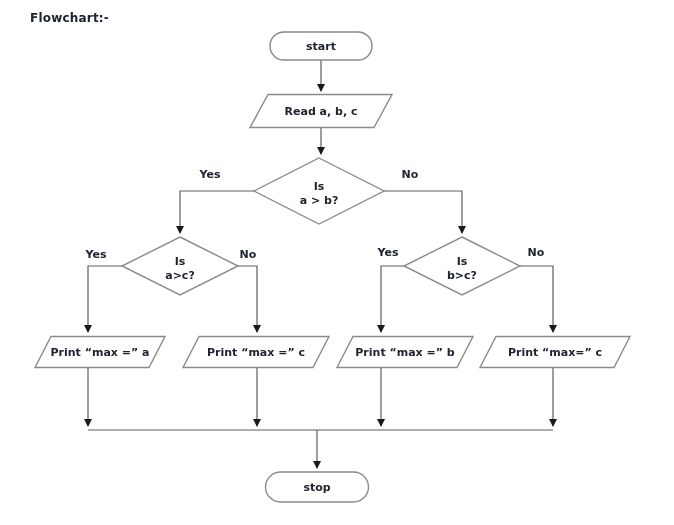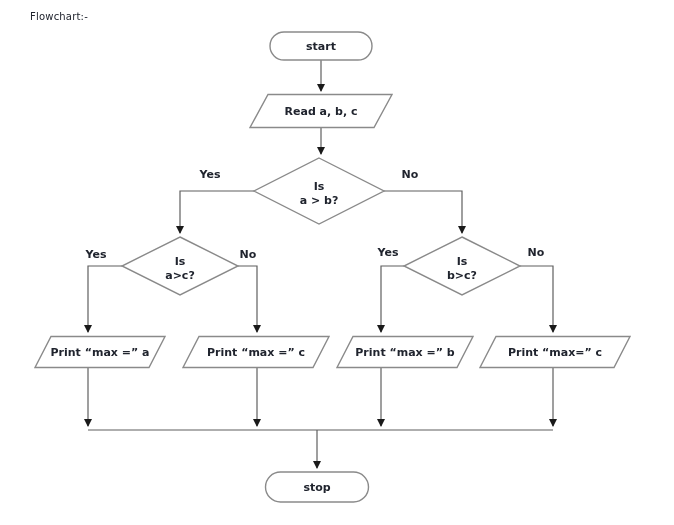--- a/index.html
+++ b/index.html
@@ -5,21 +5,21 @@
   html,body { margin:0; padding:0; background:#ffffff; }
   .canvas {
     position:relative;
     width:674px; height:525px;
     background:#ffffff;
     font-family:"DejaVu Sans", sans-serif;
     overflow:hidden;
   }
   .title {
     position:absolute; left:30px; top:11px;
-    font-size:10px; font-weight:normal;
+    font-size:12px; font-weight:bold;
     color:var(--text-color,#1f232e);
     letter-spacing:.2px;
   }
   svg.flow { position:absolute; left:0; top:0; }
   .shape { fill:#ffffff; stroke:var(--shape-stroke,#8a8a8a); stroke-width:1.4; }
   .edge  { fill:none; stroke:var(--edge-color,#5f5f5f); stroke-width:1.2; }
   .node-text, .branch-label {
     font-family:"DejaVu Sans", sans-serif;
     font-size:11px; font-weight:600;
     fill:var(--text-color,#20242e);

